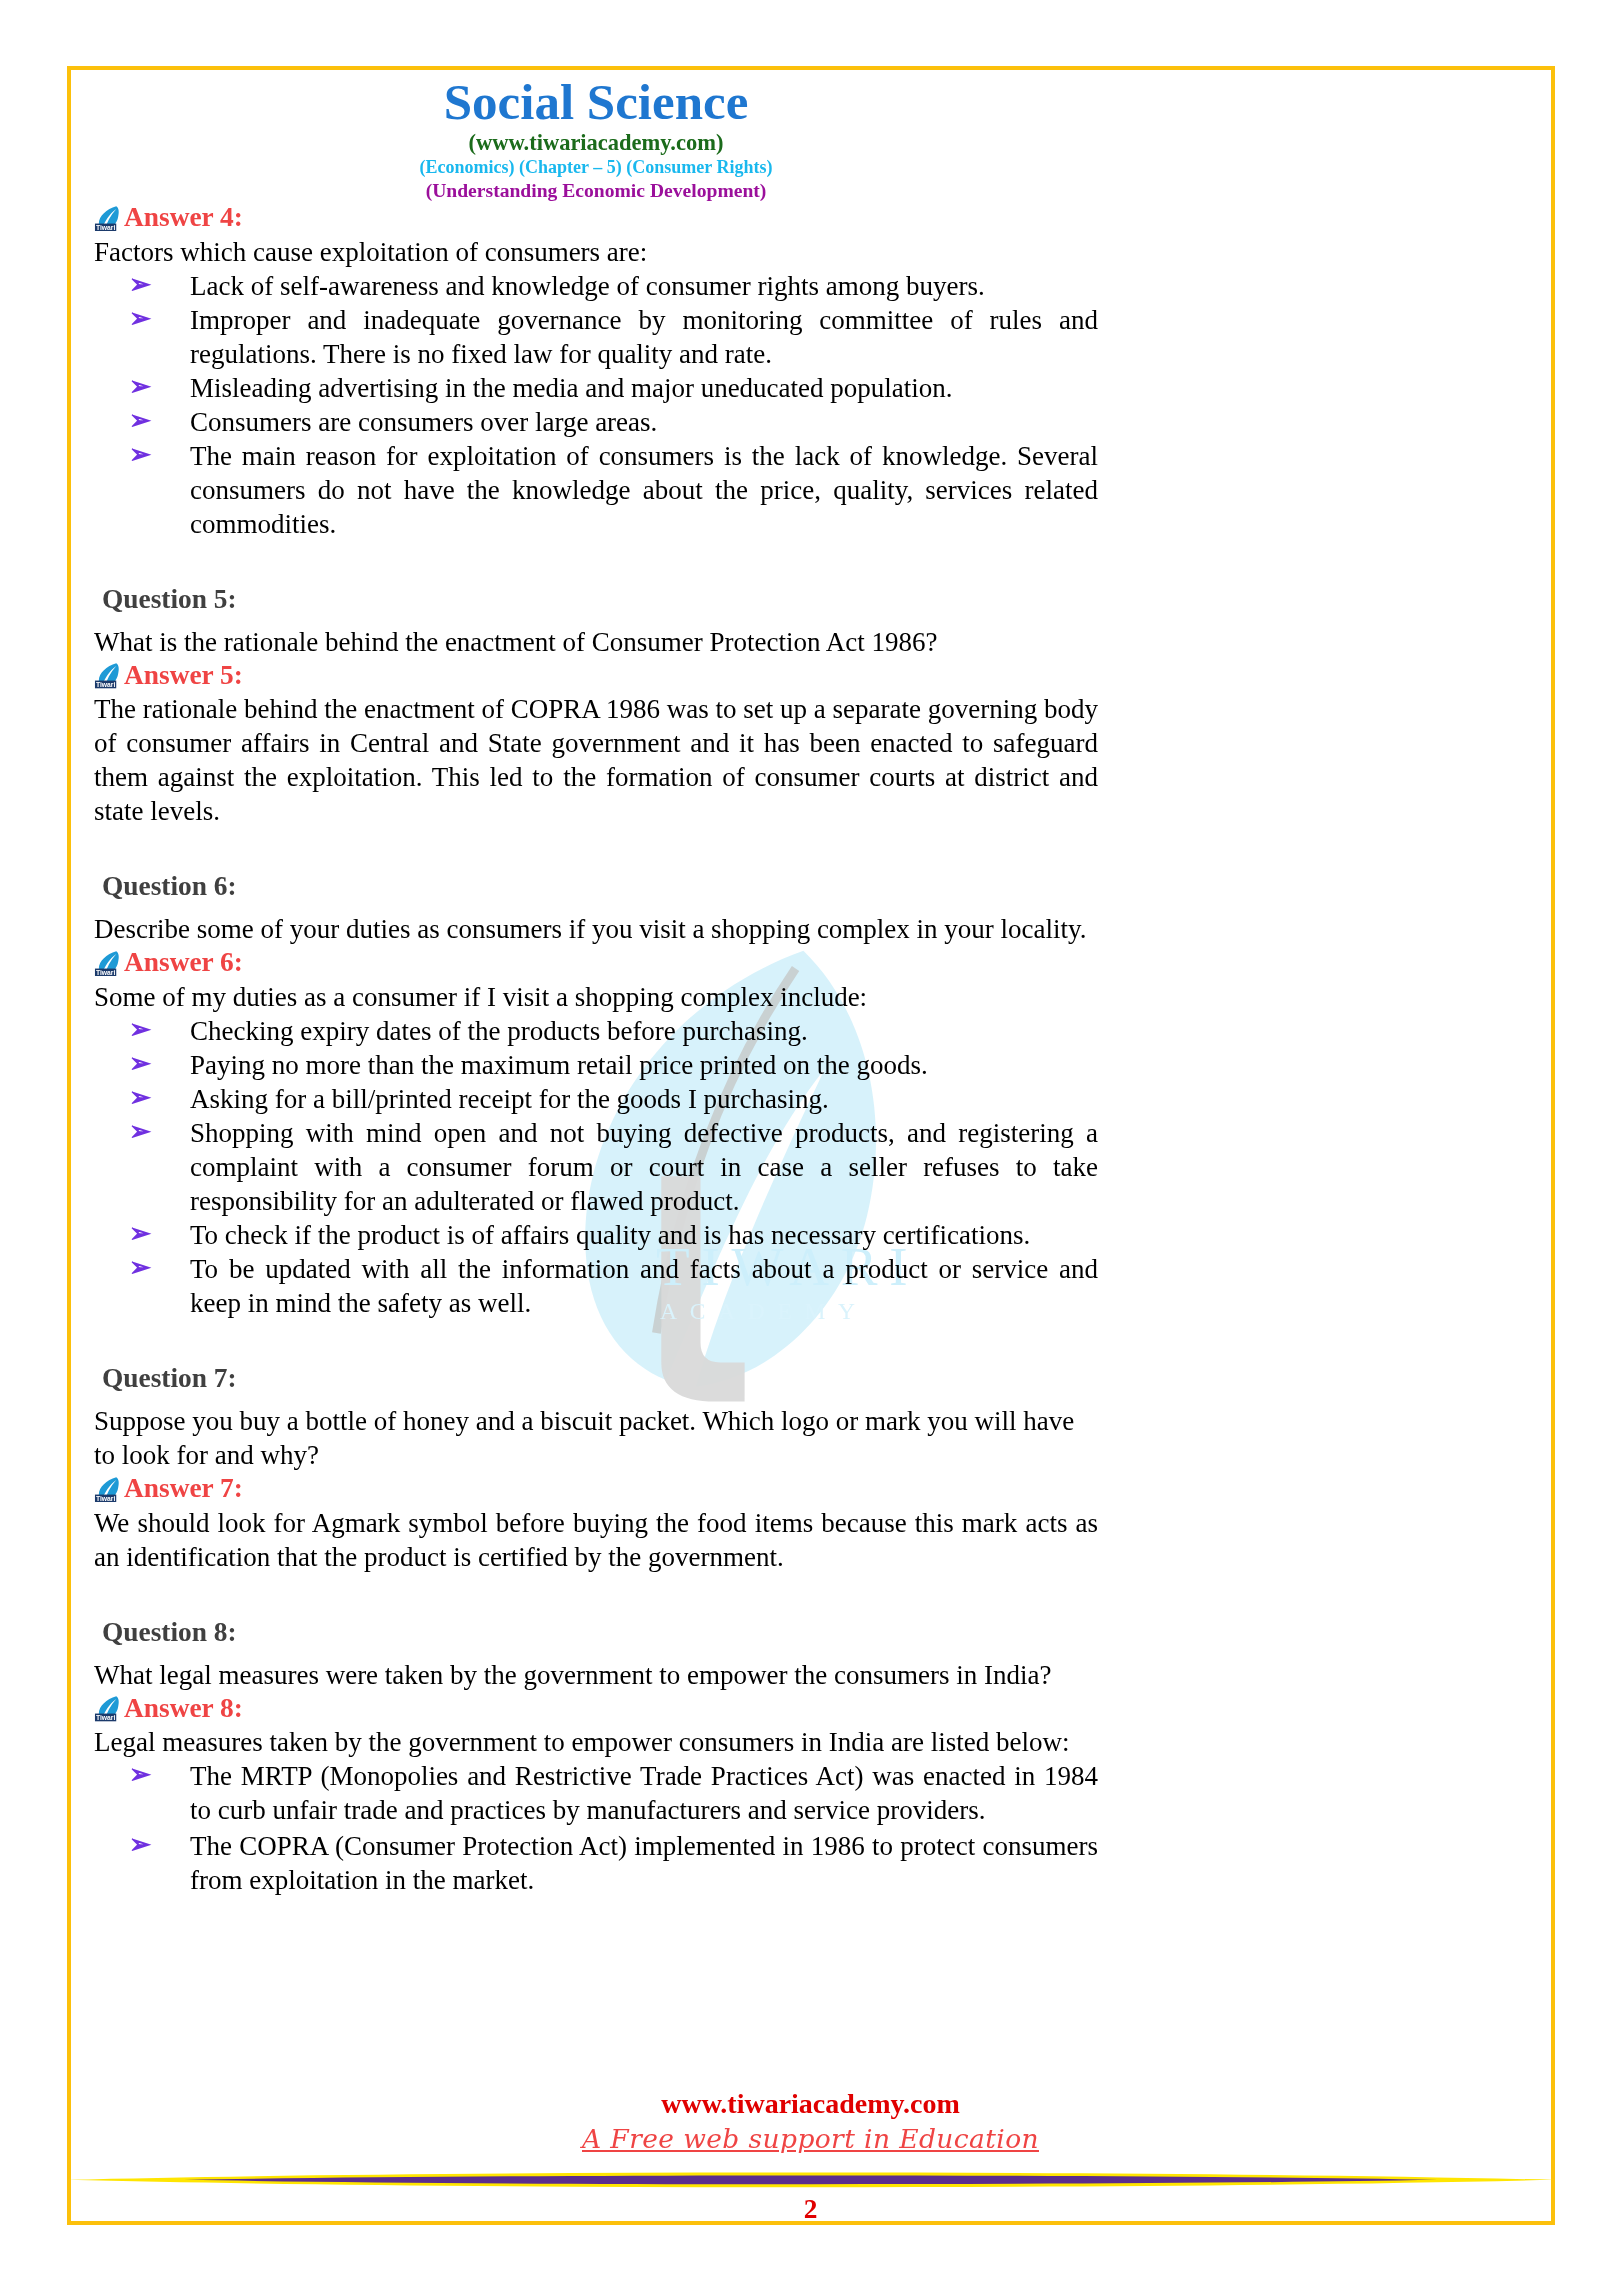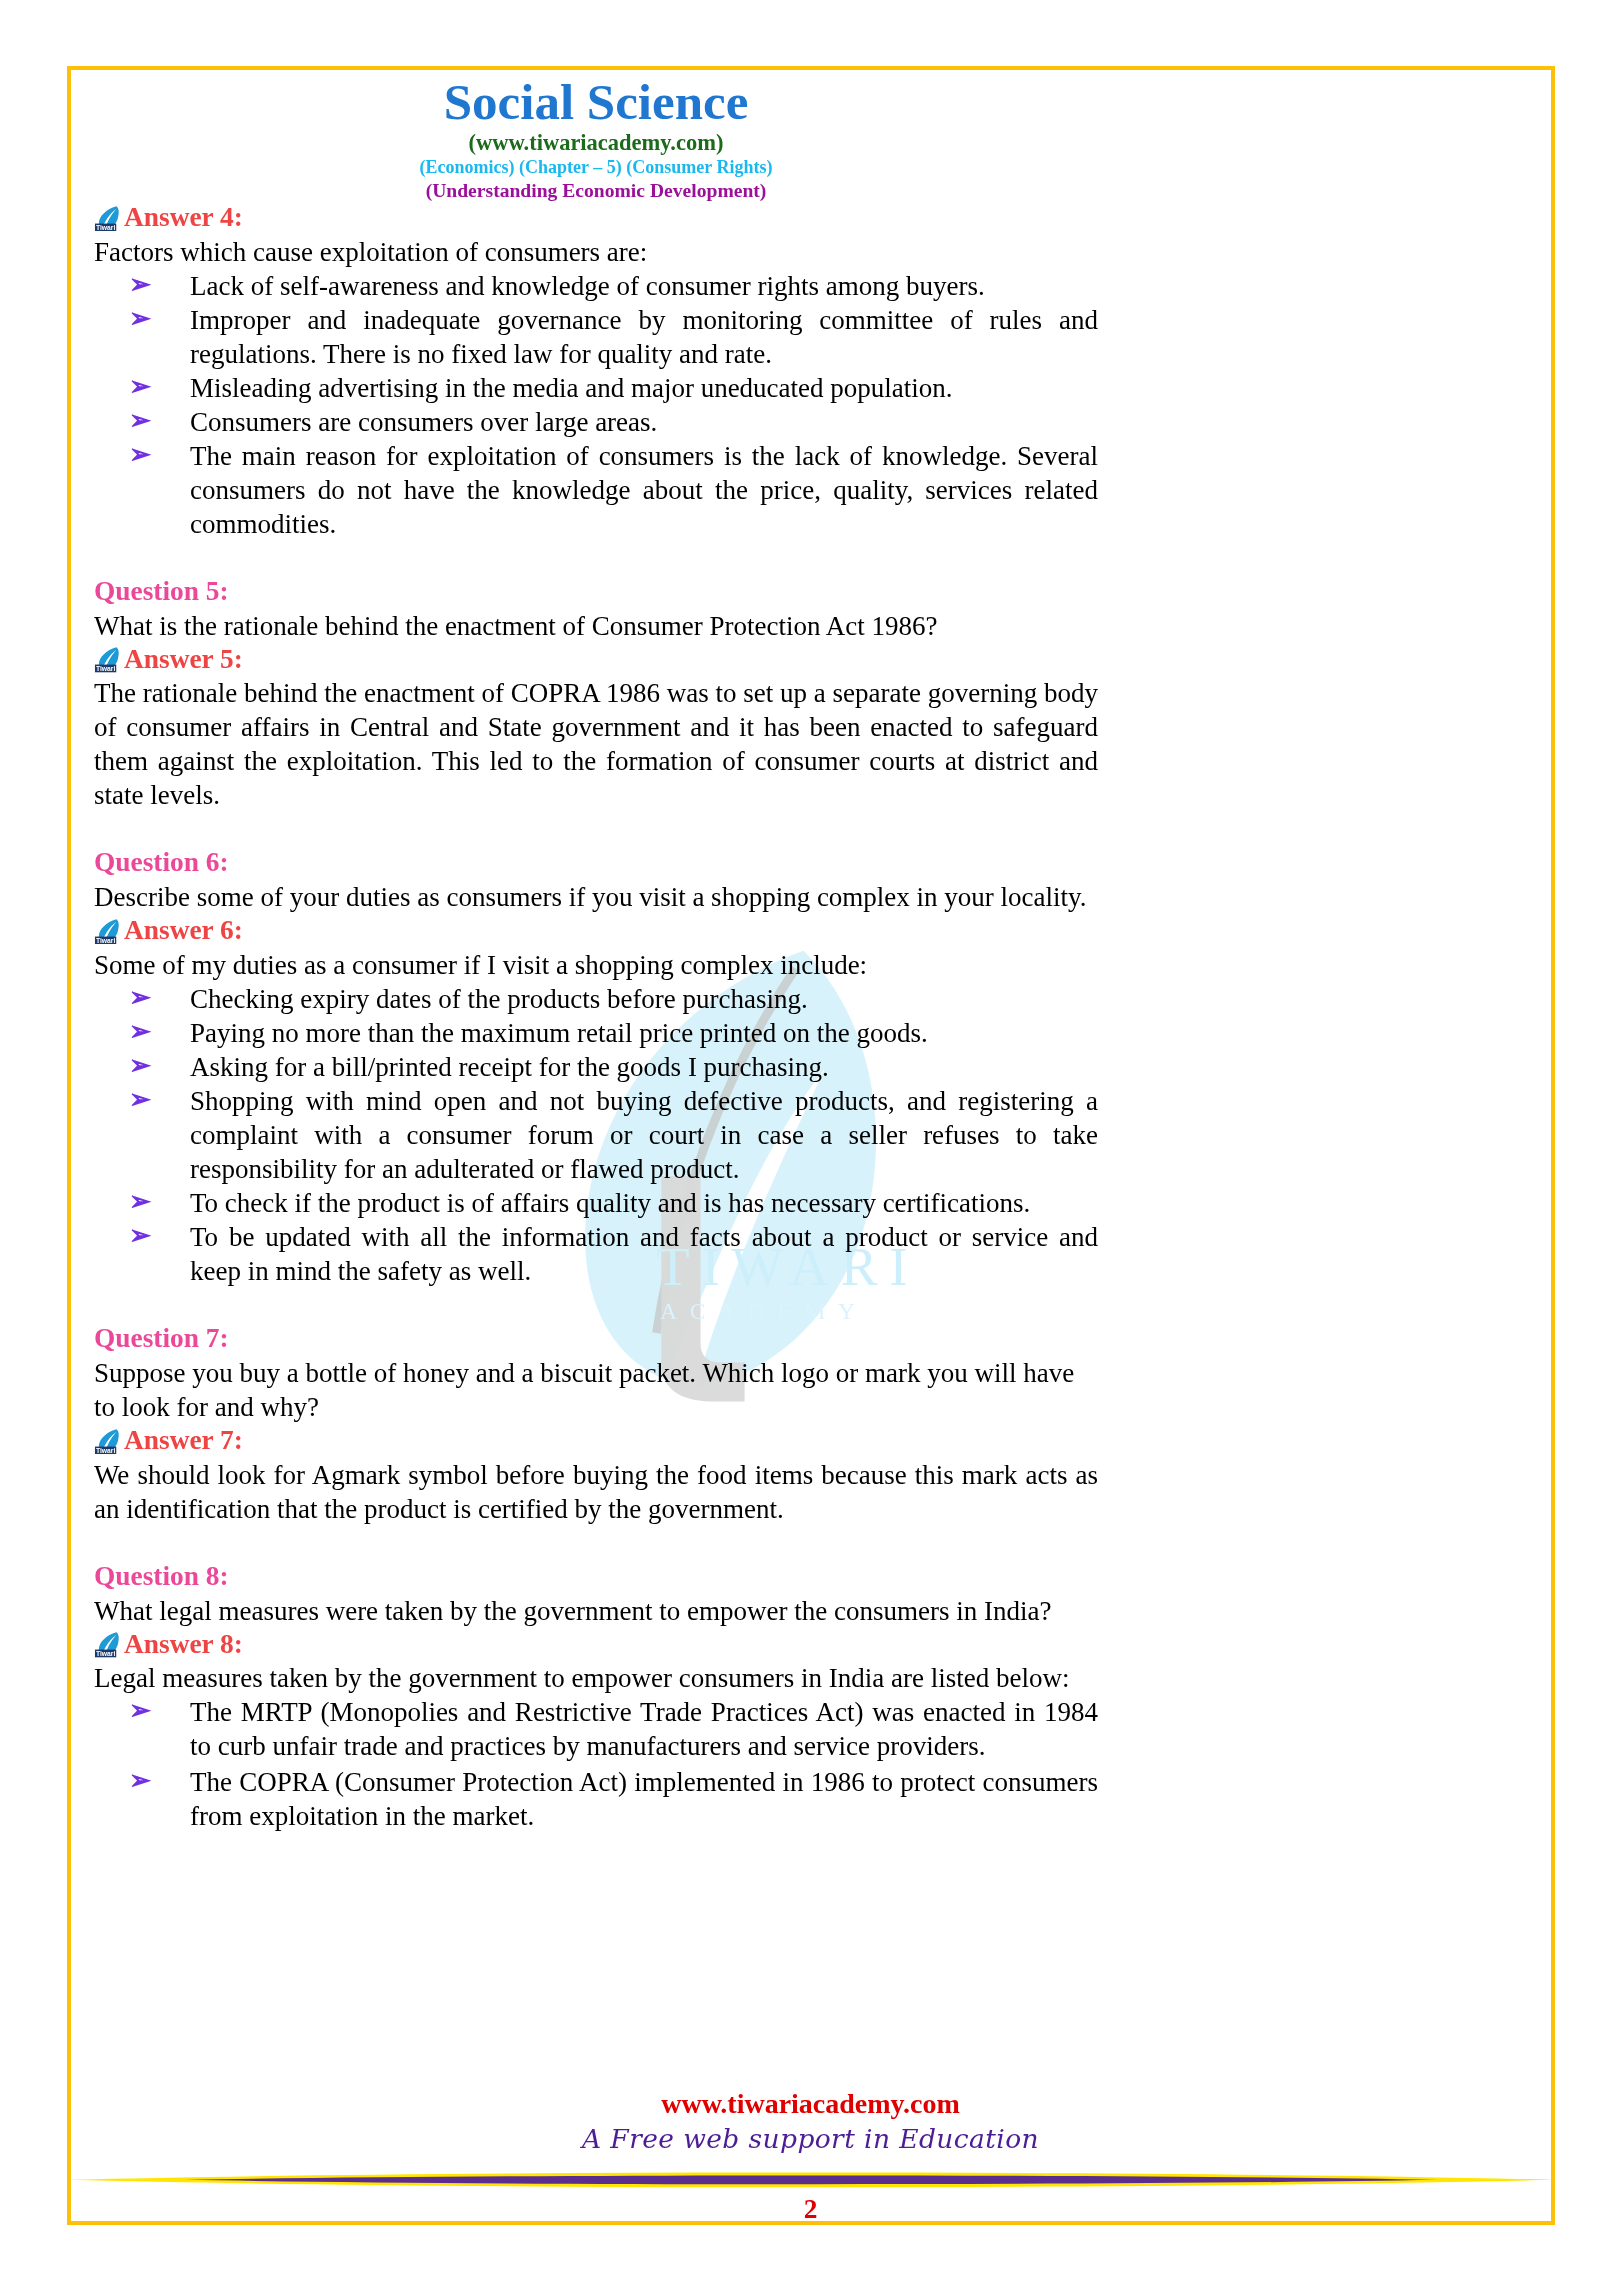--- a/index.html
+++ b/index.html
@@ -107,22 +107,22 @@
     font-weight: bold;
     color: #ef4444;
     margin: 0 0 0 0;
     line-height: 1.22;
     display: block;
     white-space: nowrap;
   }
   .q-head {
     font-size: 27.4px;
     font-weight: bold;
-    color: #ec4899;
-    margin: 0;
+    color: #404040;
+    margin: 8px;
     line-height: 1.28;
   }
   .logo-mark {
     display: inline-block;
     width: 29px;
     height: 26.5px;
     vertical-align: -4.9px;
     margin-right: 1px;
     position: relative;
   }
@@ -177,26 +177,27 @@
   }
   .foot-url {
     font-size: 28px;
     font-weight: bold;
     color: #E00000;
     margin: 0;
     line-height: 1.15;
   }
   .foot-tag {
     font-size: 26.5px;
-    color: #4c1d95;
+    color: #ef4444;
     font-style: italic;
     font-family: "DejaVu Serif", serif;
     margin: 3.9px 0 0 0;
     line-height: 1.15;
     letter-spacing: 0.4px;
+    text-decoration: underline;
   }
   .lens-divider {
     margin: 17.6px auto 0 auto;
     width: 1488px;
     height: 15.7px;
     position: relative;
   }
   .page-num {
     font-size: 27.4px;
     font-weight: bold;

